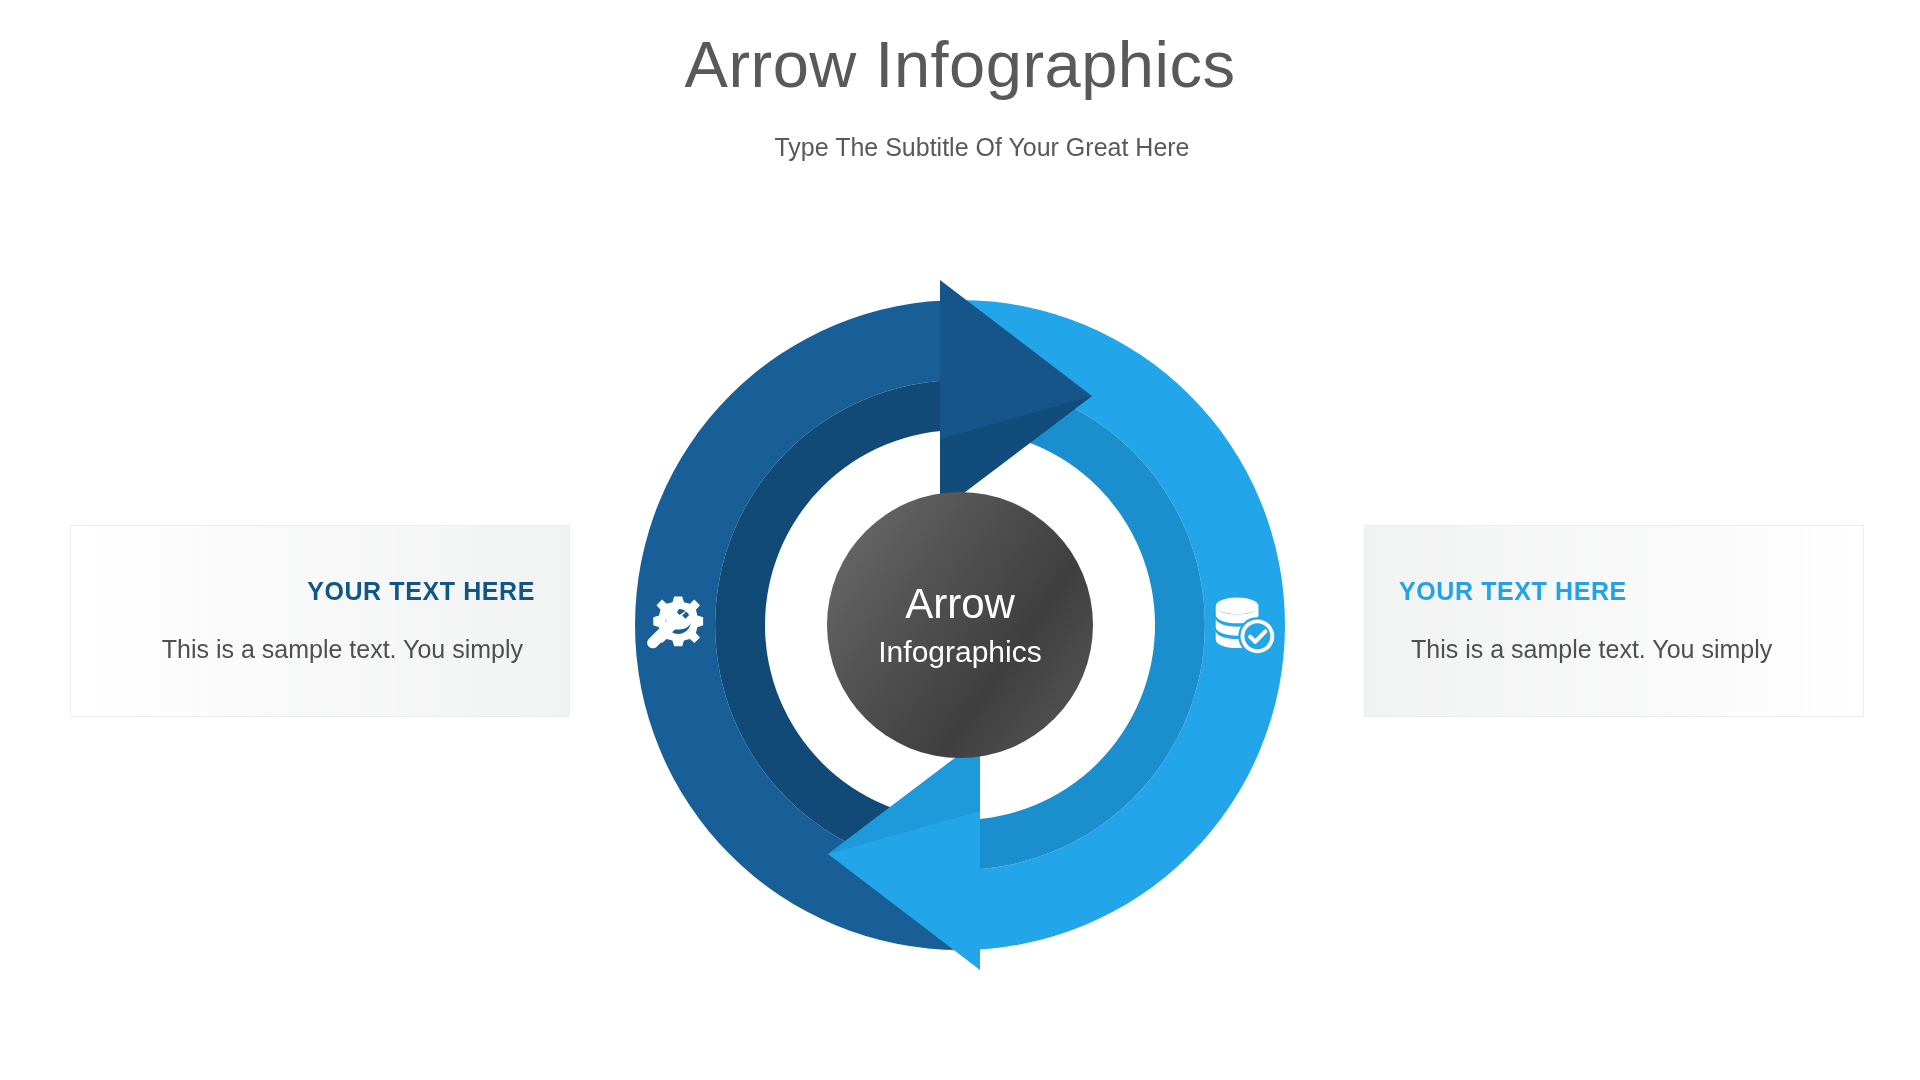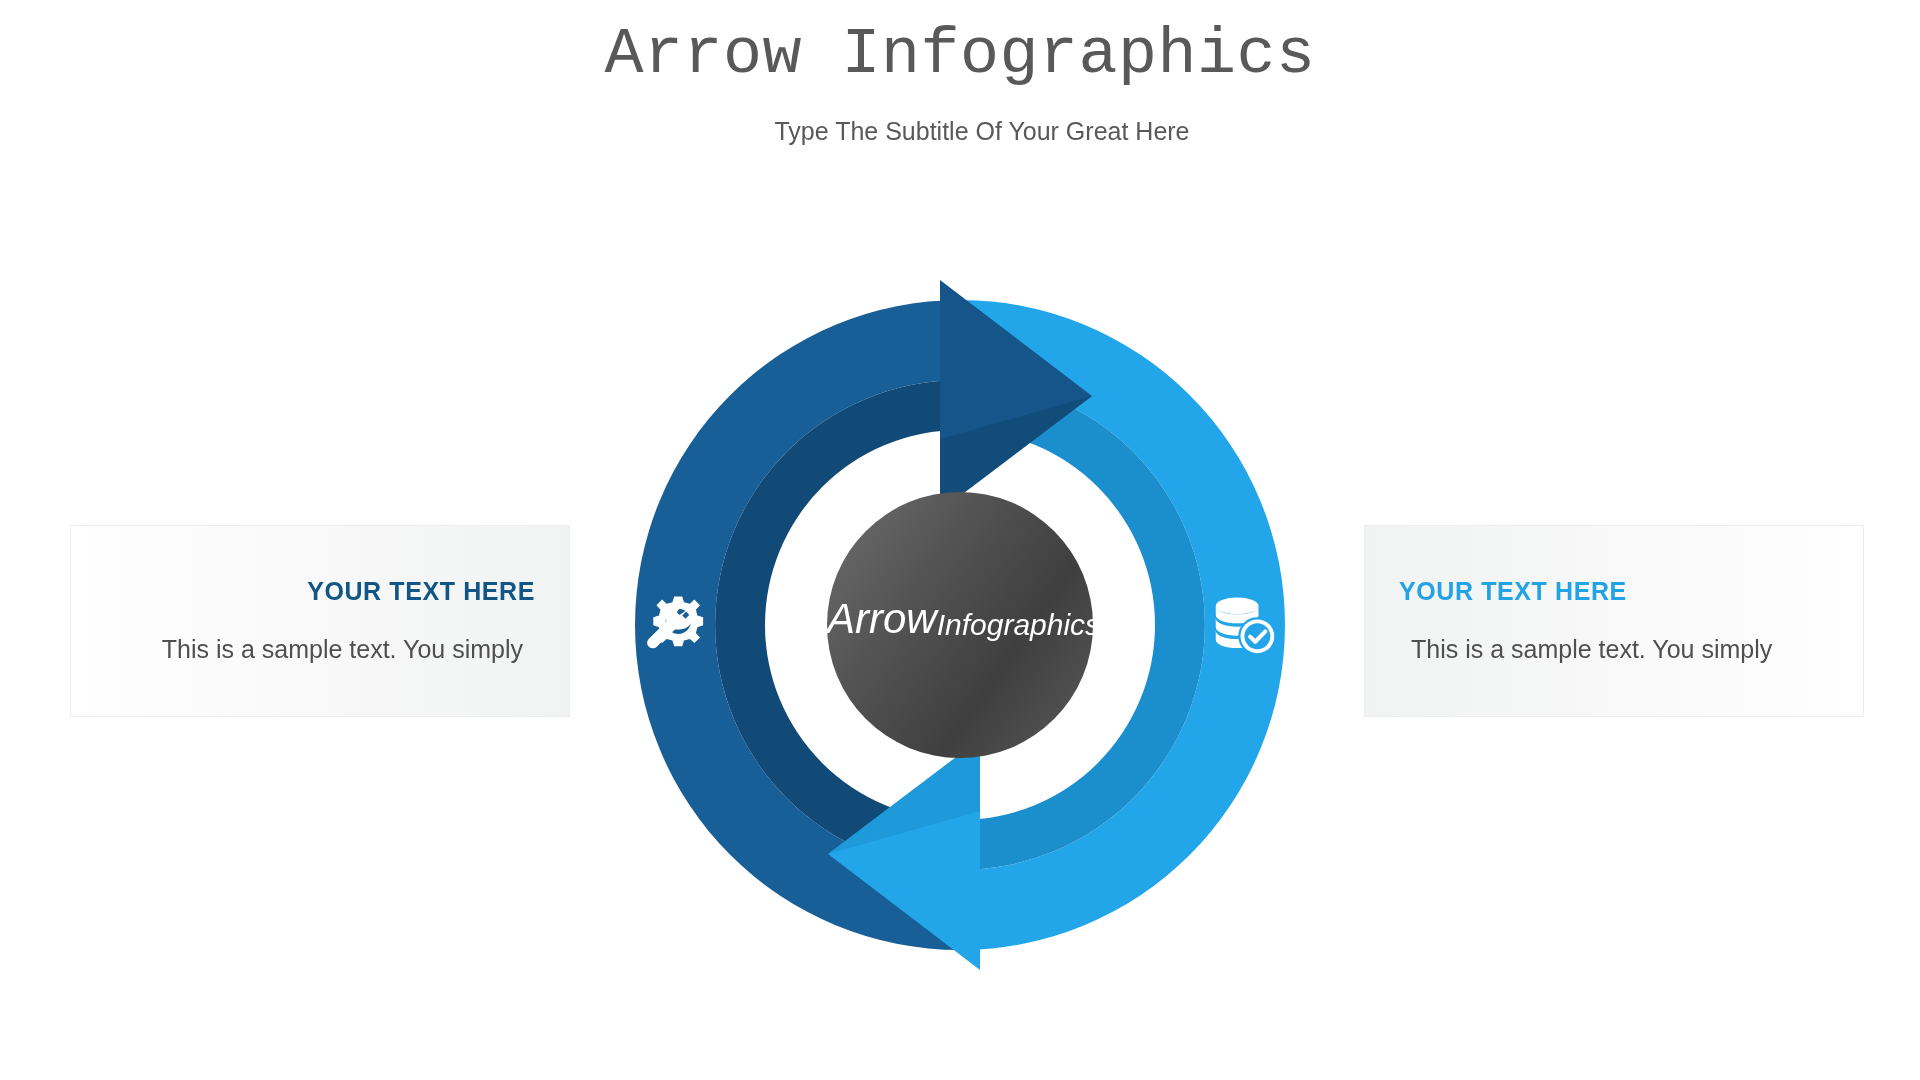--- a/index.html
+++ b/index.html
@@ -19,30 +19,29 @@
   
   #header {
     position: absolute;
     top: 0;
     left: 0;
     width: 1920px;
     text-align: center;
   }
   #page-title {
     margin: 0;
-    padding-top: 18px;
+    padding-top: 28px;
     font-size: 65px;
     font-weight: 400;
     letter-spacing: 0.5px;
     color: #595959;
     line-height: 1.15;
-    font-family: Liberation Mono, monospace;
   }
   #page-subtitle {
-    margin: 9px;
+    margin: 15px;
     padding-top: 14px;
     font-size: 25px;
     font-weight: 400;
     color: #595959;
     line-height: 1.2;
     padding-left: 44px;
   }
 
   
   #diagram {
@@ -64,24 +63,23 @@
   
   #center-hub {
     position: absolute;
     left: -133px;
     top: -133px;
     width: 266px;
     height: 266px;
     border-radius: 50%;
     background: linear-gradient(125deg, #6e6e6e 0%, #545454 34%, #3f3f3f 66%, #5a5a5a 100%);
     display: flex;
-    flex-direction: row;
+    flex-direction: column;
     align-items: center;
-    justify-content: flex-start;
-    font-style: italic;
+    justify-content: center;
   }
   #hub-title {
     color: #ffffff;
     font-size: 42px;
     font-weight: 400;
     line-height: 1;
     margin-bottom: 12px;
   }
   #hub-subtitle {
     color: #ffffff;

